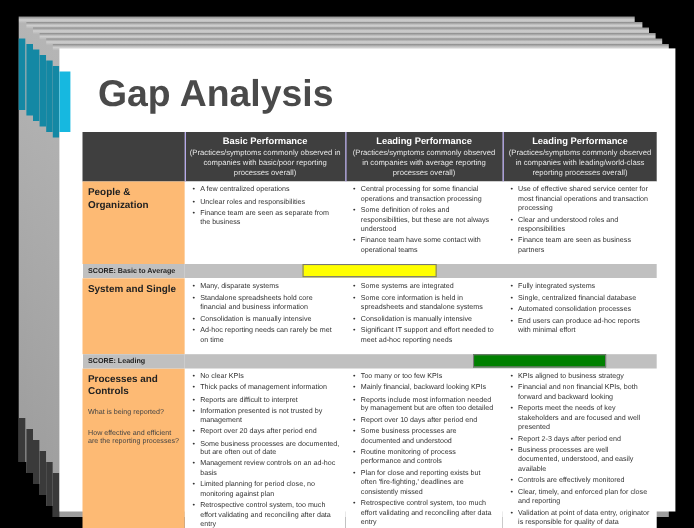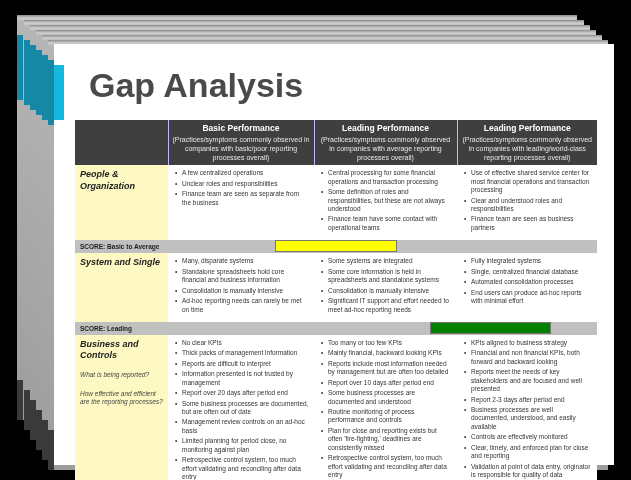--- a/index.html
+++ b/index.html
@@ -8,21 +8,21 @@
   .stack-slide .accent { position: absolute; left: 0; width: 6px; background: #1488a4; }
   .stack-slide .bottom { position: absolute; left: 0; bottom: 0; width: 6px; background: #3a3a3a; }
   .front { position: absolute; left: 54px; top: 44px; width: 560px; height: 421px; background: #fff; }
   .front .cyan { position: absolute; left: 0; top: 21px; width: 10px; height: 55px; background: #16b8e0; }
   .title { position: absolute; left: 35px; top: 22px; font-size: 34px; font-weight: bold; color: #4a4a4a; letter-spacing: 0; margin: 0; }
   table.gap { position: absolute; left: 21px; top: 76px; width: 522px; border-collapse: collapse; table-layout: fixed; font-size: 7px; color: #333; }
   table.gap th { background: #3f3f3f; color: #fff; font-weight: normal; padding: 3px 4px; vertical-align: top; border-left: 1px solid #c4b5fd; }
   table.gap th:first-child { border-left: none; }
   table.gap th .h { display: block; font-weight: bold; font-size: 8.5px; margin-bottom: 2px; }
   table.gap th .s { display: block; font-size: 7px; line-height: 1.3; color: #e8e8e8; }
-  td.label { background: #fef9c3; vertical-align: top; padding: 4px 5px; font-style: italic; }
+  td.label { background: #fdba74; vertical-align: top; padding: 4px 5px; }
   td.label .cat { font-weight: bold; font-size: 9px; color: #222; line-height: 1.25; display: block; }
   td.label .q { display: block; font-size: 6.5px; color: #444; margin-top: 10px; line-height: 1.3; }
   td.cell { vertical-align: top; padding: 4px 5px 6px 5px; background: #fff; }
   td.cell ul { margin: 0; padding: 0 0 0 9px; list-style: none; }
   td.cell li { position: relative; line-height: 1.3; margin-bottom: 2px; font-size: 6.5px; }
   td.cell li::before { content: "•"; position: absolute; left: -7px; top: 0; }
   tr.score td { background: #c0c0c0; height: 13px; padding: 0; position: relative; }
   tr.score td.slabel { font-weight: bold; font-size: 6.5px; padding-left: 5px; color: #222; }
   .bar { position: absolute; top: 0; height: 12px; border: 1px solid #777; box-sizing: border-box; }
 </style>
@@ -147,21 +147,21 @@
           </td>
         </tr>
         <tr class="score">
           <td class="slabel">SCORE: Leading</td>
           <td colspan="3" style="position:relative;">
             <div class="bar" style="left:262px;width:121px;background:#008000;"></div>
           </td>
         </tr>
         <tr style="height: 132px;">
           <td class="label">
-            <span class="cat">Business and Controls</span>
+            <span class="cat">Processes and Controls</span>
             <span class="q">What is being reported?</span>
             <span class="q">How effective and efficient are the reporting processes?</span>
           </td>
           <td class="cell">
             <ul>
               <li>No clear KPIs</li>
               <li>Thick packs of management information</li>
               <li>Reports are difficult to interpret</li>
               <li>Information presented is not trusted by management</li>
               <li>Report over 20 days after period end</li>

